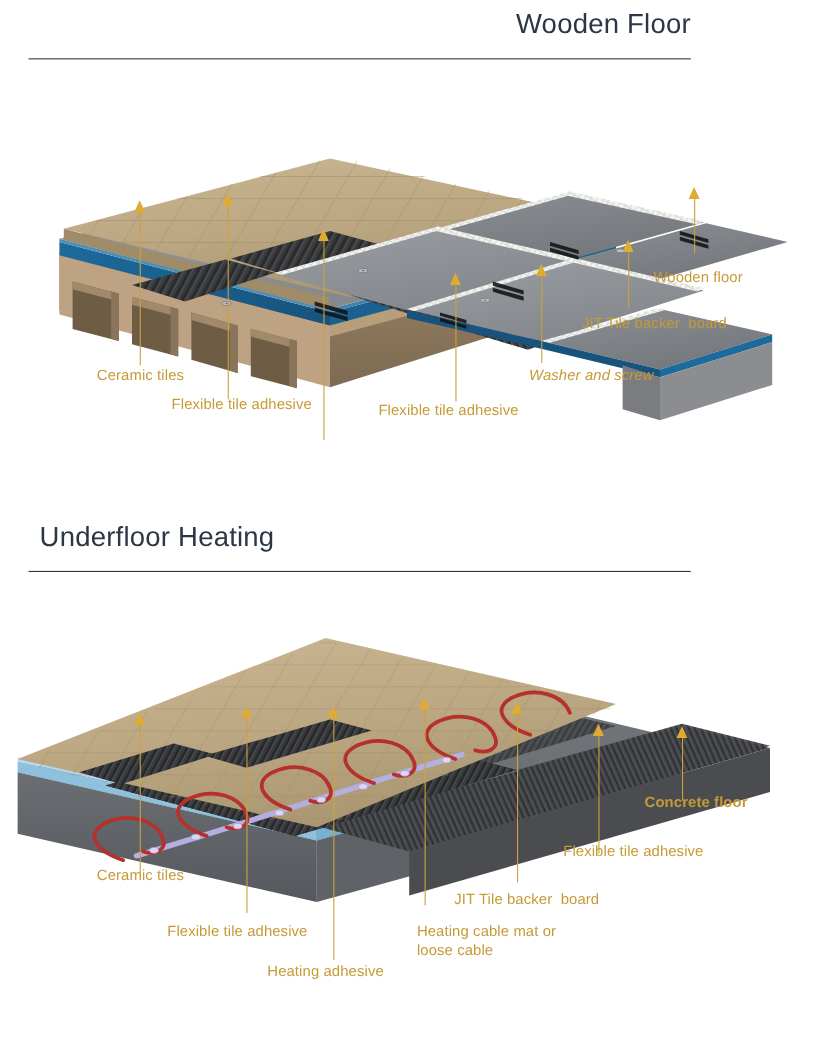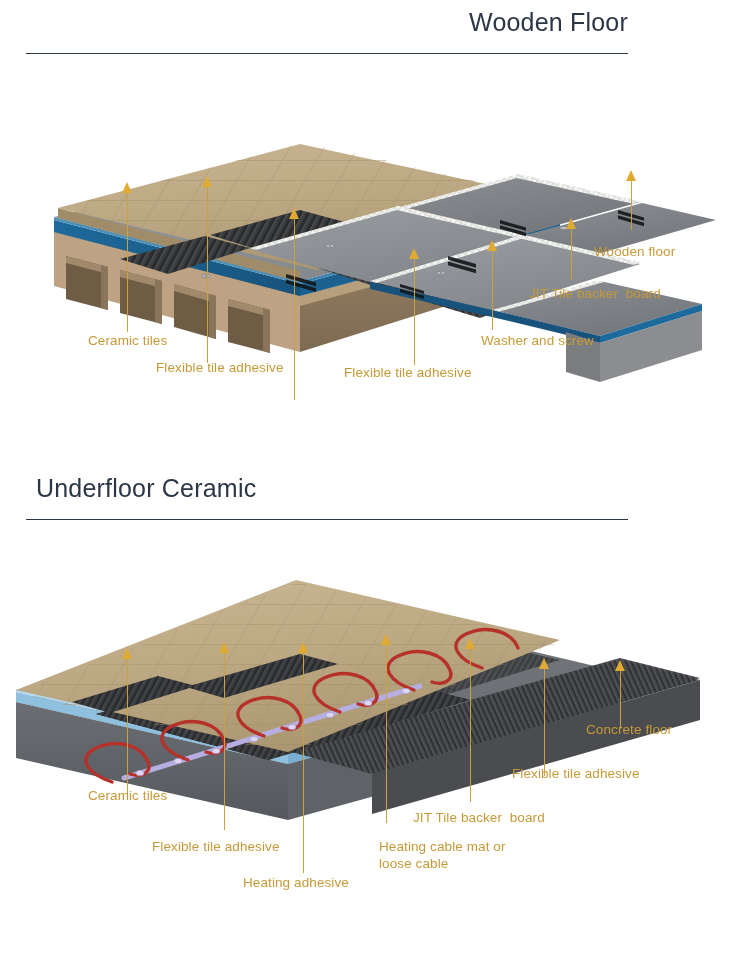--- a/index.html
+++ b/index.html
@@ -303,26 +303,26 @@
     <div class="leader" style="left:571px; top:168px; height:52px;"></div>
     <div class="arrowhead" style="left:566px; top:158px;"></div>
 
     <div class="leader" style="left:631px; top:120px; height:50px;"></div>
     <div class="arrowhead" style="left:626px; top:110px;"></div>
   </div>
 
   <div class="label" style="left:88px; top:332px;">Ceramic tiles</div>
   <div class="label" style="left:156px; top:359px;">Flexible tile adhesive</div>
   <div class="label" style="left:344px; top:364px;">Flexible tile adhesive</div>
-  <div class="label" style="left:481px; top:332px;">Washer and screw</div>
+  <div class="label" style="left:481px; top:332px;font-style:italic;">Washer and screw</div>
   <div class="label" style="left:529px; top:285px;">JIT Tile backer  board</div>
   <div class="label" style="left:594px; top:243px;">Wooden floor</div>
 
   <div class="section-head left" id="head-heating">
-    <div class="title">Underfloor Ceramic</div>
+    <div class="title">Underfloor Heating</div>
     <div class="rule"></div>
   </div>
 
   <div class="stage" id="stage-heating">
     <svg class="art" width="750" height="380" viewBox="0 0 750 380">
       <defs>
         <linearGradient id="tileGradB" x1="0" y1="0" x2="0.4" y2="1">
           <stop offset="0%" stop-color="#cbb895"></stop>
           <stop offset="55%" stop-color="#bca882"></stop>
           <stop offset="100%" stop-color="#ab9872"></stop>
@@ -443,15 +443,15 @@
     <div class="arrowhead" style="left:615px; top:136px;"></div>
   </div>
 
   <div class="label" style="left:88px; top:787px;">Ceramic tiles</div>
   <div class="label" style="left:152px; top:838px;">Flexible tile adhesive</div>
   <div class="label" style="left:243px; top:874px;">Heating adhesive</div>
   <div class="label two-line" style="left:339px; top:838px;">Heating cable mat or
 loose cable</div>
   <div class="label" style="left:413px; top:809px;">JIT Tile backer  board</div>
   <div class="label" style="left:512px; top:765px;">Flexible tile adhesive</div>
-  <div class="label" style="left:586px; top:721px;">Concrete floor</div>
+  <div class="label" style="left:586px; top:721px;font-weight:bold;">Concrete floor</div>
 
 </div>
 
 </body></html>

